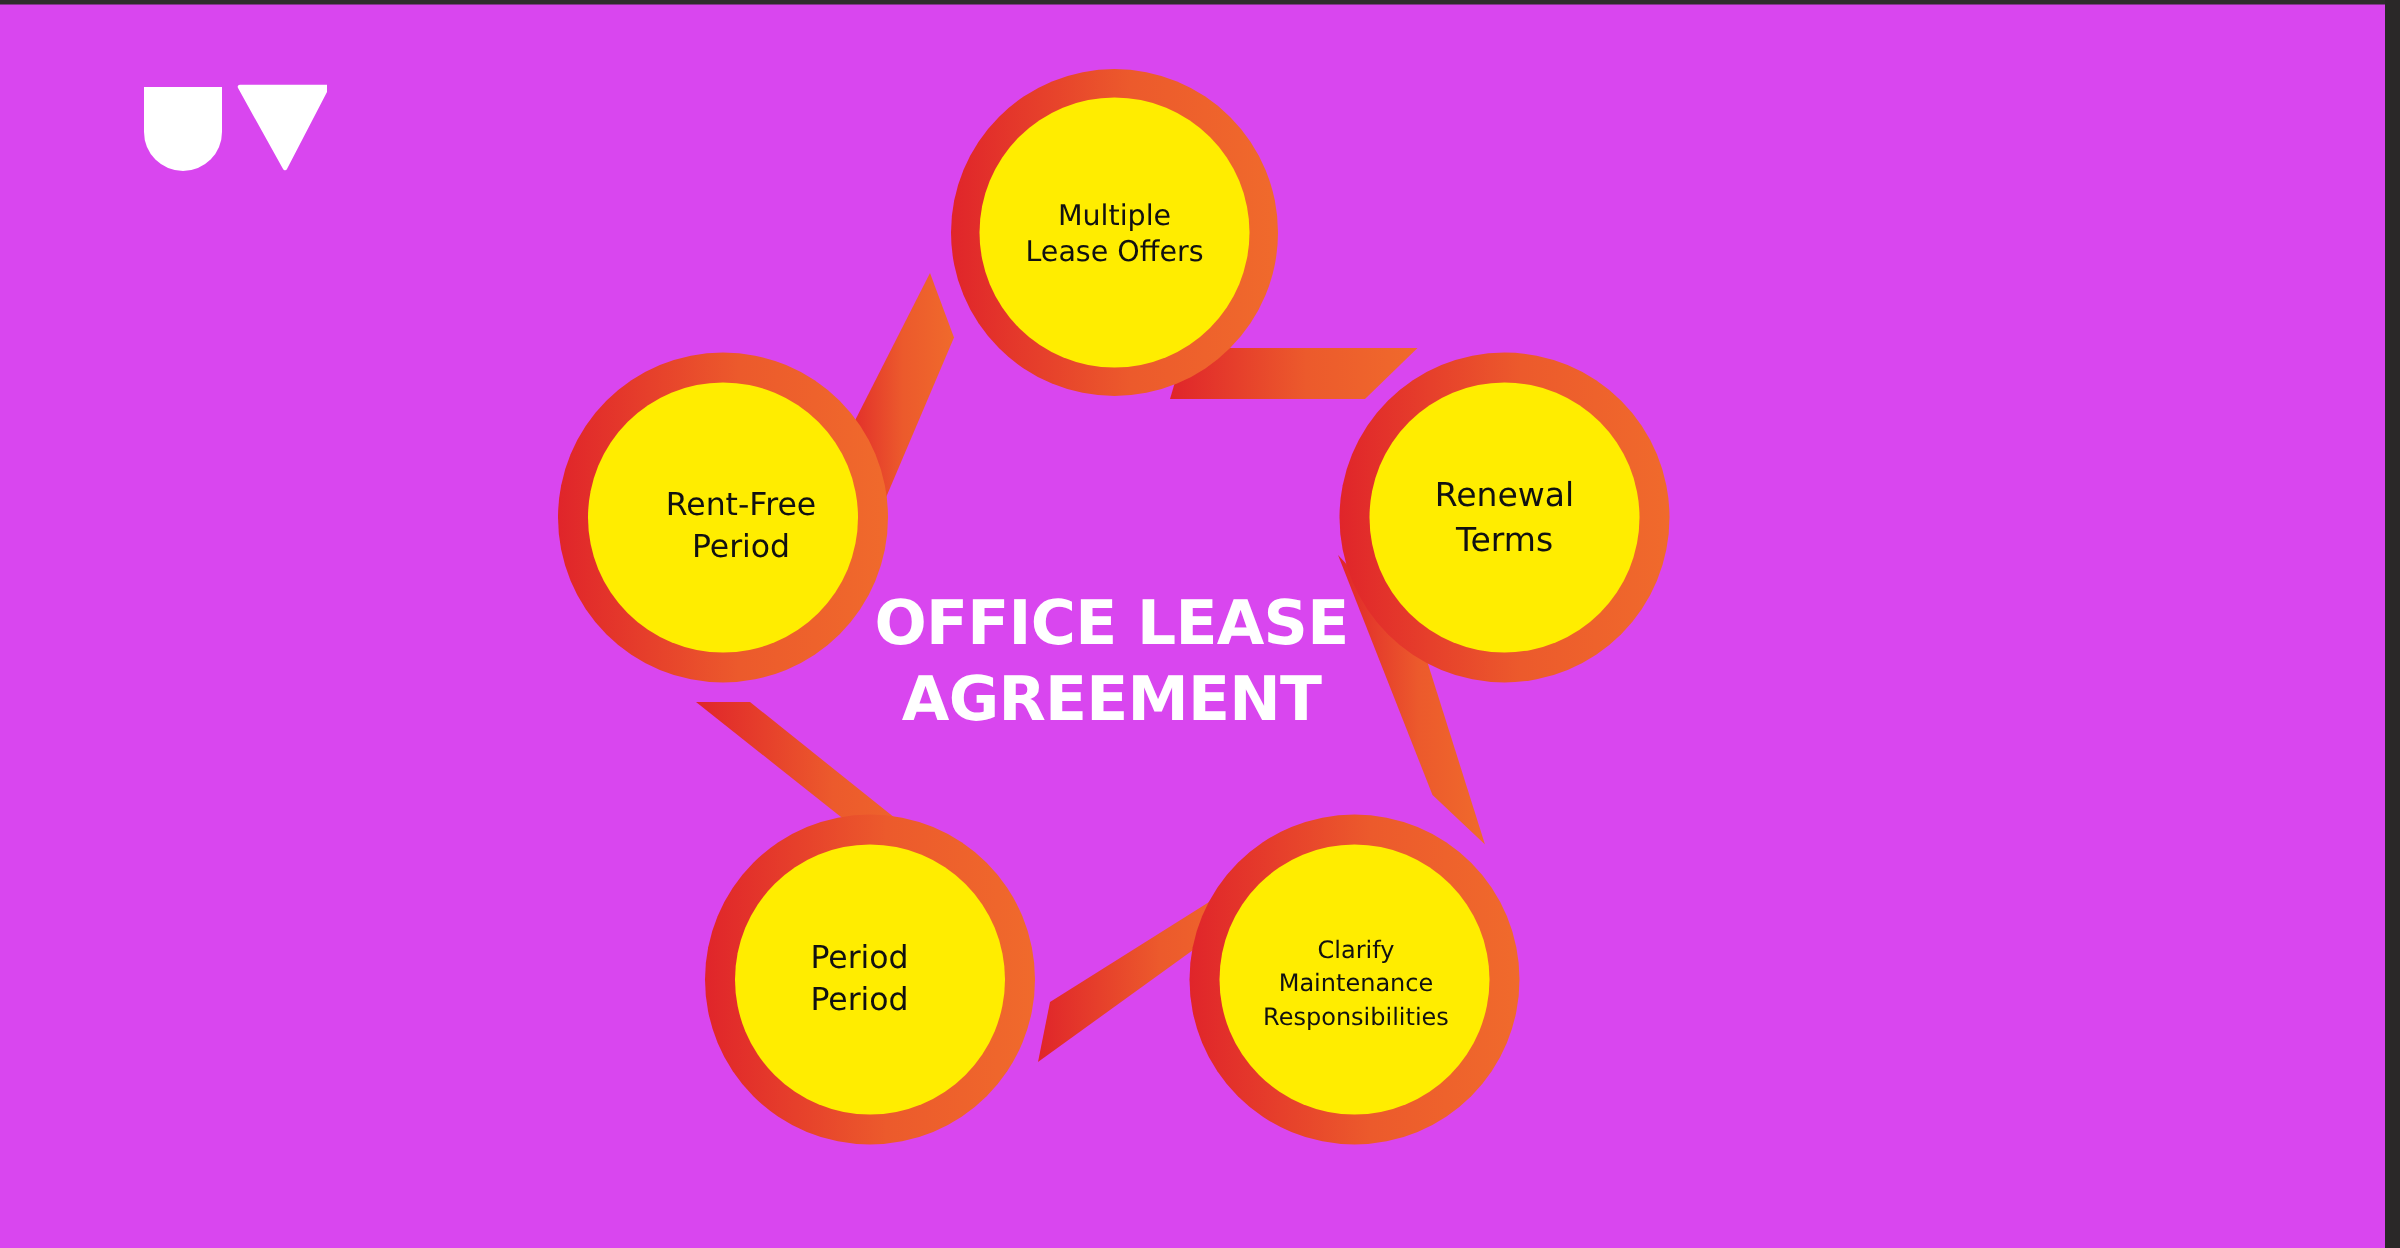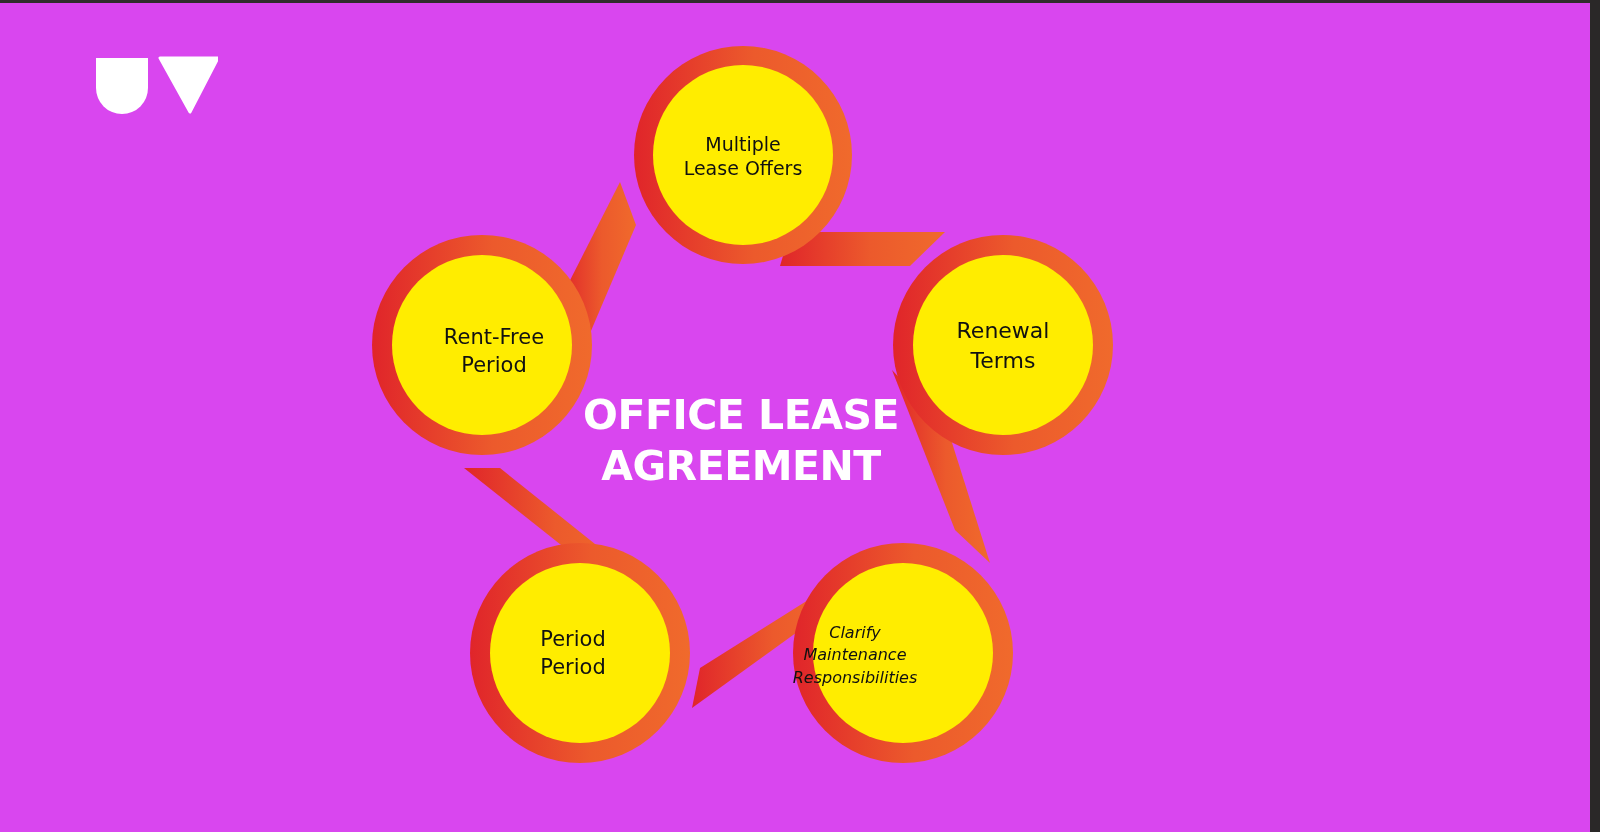--- a/index.html
+++ b/index.html
@@ -103,21 +103,21 @@
   </svg>
 
   <div class="node-label" style="left:743px;top:154px;font-size:19px;">
     <span>Multiple</span>
     <span>Lease Offers</span>
   </div>
   <div class="node-label" style="left:1003px;top:343px;font-size:22px;line-height:1.35;text-align:center;">
     <span>Renewal</span>
     <span>Terms</span>
   </div>
-  <div class="node-label" style="left:855px;top:653px;font-size:16px;line-height:1.4;font-style:italic;">
+  <div class="node-label" style="left:904px;top:653px;font-size:16px;line-height:1.4;">
     <span>Clarify</span>
     <span>Maintenance</span>
     <span>Responsibilities</span>
   </div>
   <div class="node-label" style="left:573px;top:650px;font-size:21px;line-height:1.35;">
     <span>Period</span>
     <span>Period</span>
   </div>
   <div class="node-label" style="left:494px;top:348px;font-size:21px;line-height:1.35;">
     <span>Rent-Free</span>

